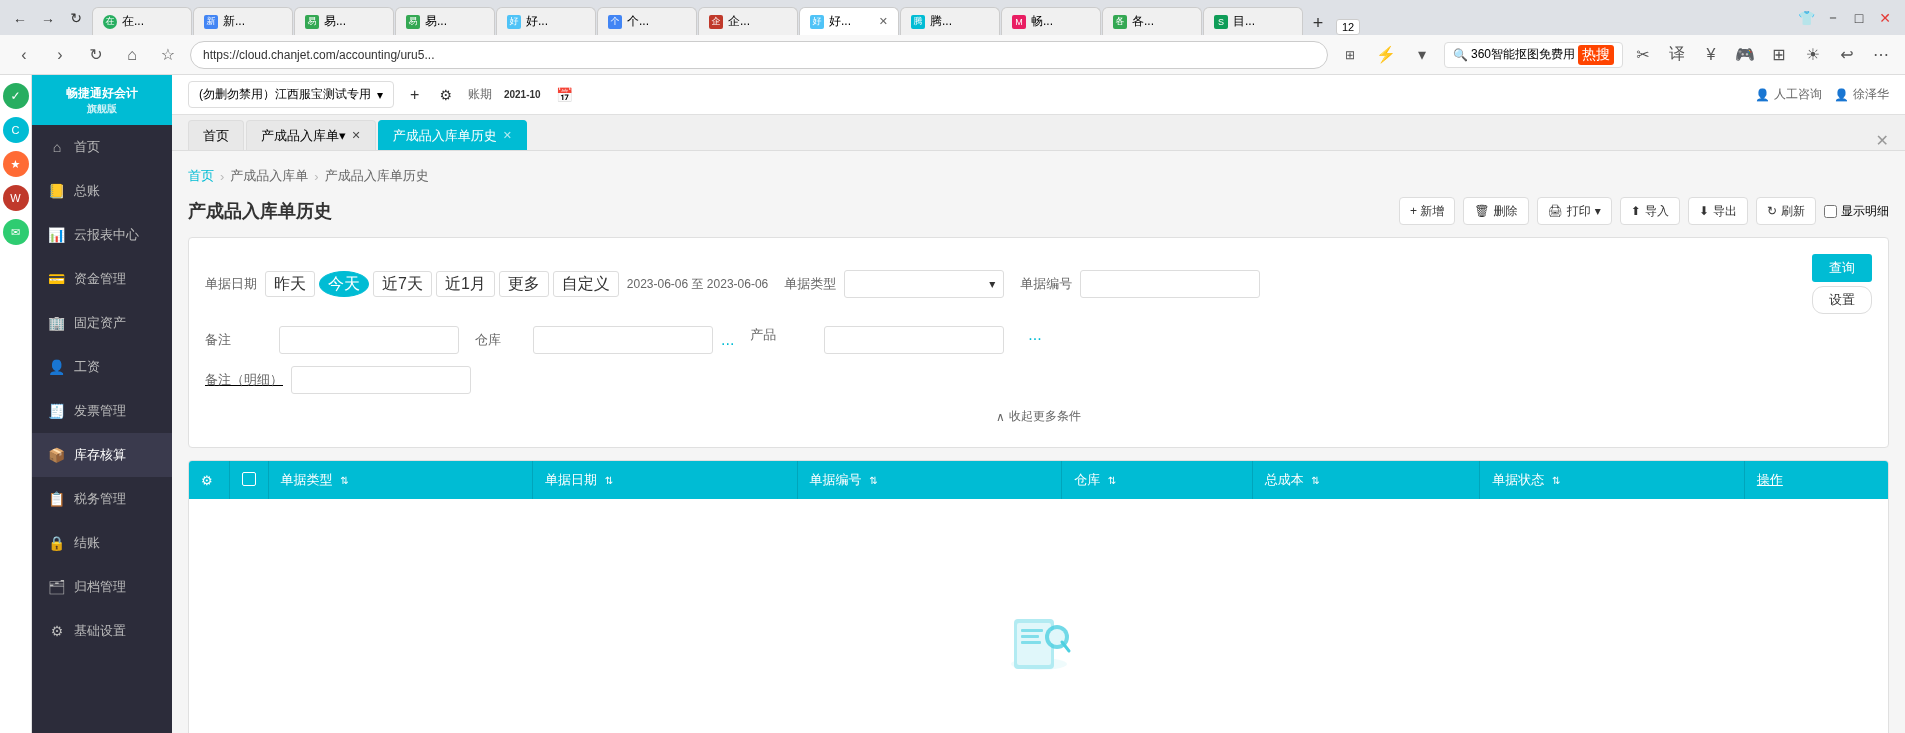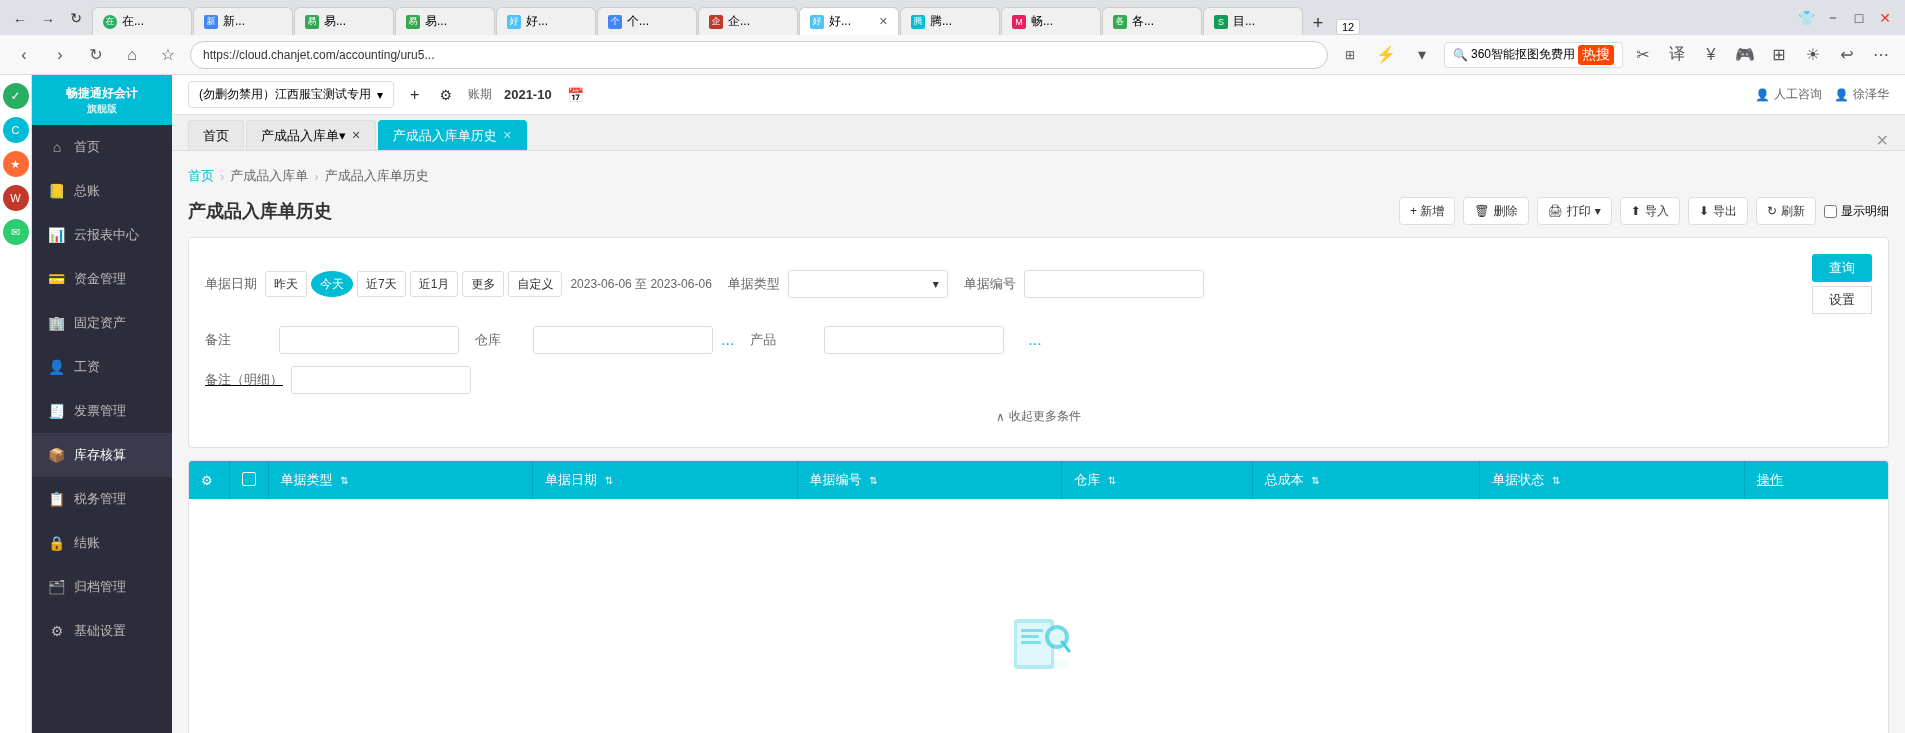--- a/index.html
+++ b/index.html
@@ -39,21 +39,21 @@
     .sidebar-item.active { background: #3a3a4d; color: #fff; }
     .sidebar-item-icon { font-size: 14px; width: 18px; text-align: center; }
 
     
     .main-content { flex: 1; display: flex; flex-direction: column; background: #f5f5f5; overflow: hidden; }
 
     
     .app-header { height: 40px; background: #fff; border-bottom: 1px solid #e0e0e0; display: flex; align-items: center; padding: 0 16px; gap: 12px; }
     .company-select { display: flex; align-items: center; gap: 6px; padding: 4px 10px; border: 1px solid #ddd; border-radius: 4px; cursor: pointer; font-size: 12px; background: #fff; }
     .period-label { font-size: 12px; color: #666; }
-    .period-value { font-size: 13px; color: #333; font-weight: bold; }
+    .period-value { font-size: 10px; color: #333; font-weight: bold; }
     .header-right { margin-left: auto; display: flex; align-items: center; gap: 12px; }
     .header-user { display: flex; align-items: center; gap: 4px; font-size: 12px; color: #666; }
 
     
     .page-tabs { height: 36px; background: #f0f0f0; display: flex; align-items: flex-end; padding: 0 16px; border-bottom: 1px solid #ddd; }
     .page-tab { height: 30px; padding: 0 14px; display: flex; align-items: center; font-size: 13px; cursor: pointer; border-radius: 4px 4px 0 0; border: 1px solid #ddd; border-bottom: none; background: #e8e8e8; margin-right: 2px; gap: 6px; }
     .page-tab.active { background: #00bcd4; color: #fff; border-color: #00bcd4; }
     .page-tab-close { font-size: 11px; opacity: 0.7; }
 
     
@@ -61,29 +61,29 @@
     .page-title { font-size: 18px; font-weight: bold; color: #333; margin-bottom: 16px; }
 
     
     .content-toolbar { display: flex; align-items: center; gap: 8px; margin-bottom: 12px; justify-content: flex-end; }
     .toolbar-btn { height: 28px; padding: 0 10px; border: 1px solid #ddd; border-radius: 4px; background: #fff; font-size: 12px; cursor: pointer; display: flex; align-items: center; gap: 4px; color: #333; }
 
     
     .search-panel { background: #fff; border: 1px solid #e0e0e0; border-radius: 4px; padding: 16px; margin-bottom: 12px; }
     .search-label { font-size: 13px; color: #666; white-space: nowrap; min-width: 50px; }
     .date-filter { display: flex; align-items: center; gap: 4px; }
-    .date-btn { height: 26px; padding: 0 8px; border: 1px solid #ddd; border-radius: 3px; background: #fff; font-size: 12px; cursor: pointer; color: #333; }
+    .date-btn { height: 26px; padding: 0 8px; border: 1px solid #ddd; border-radius: 3px; background: #fff; font-size: 16px; cursor: pointer; color: #333; }
     .date-btn.active { background: #00bcd4; color: #fff; border-color: #00bcd4; border-radius: 50%; }
     .date-range { font-size: 12px; color: #666; margin-left: 4px; }
     .filter-select { height: 28px; padding: 0 8px; border: 1px solid #ddd; border-radius: 3px; font-size: 12px; color: #333; min-width: 120px; display: flex; align-items: center; justify-content: space-between; cursor: pointer; background: #fff; }
     .filter-input { height: 28px; padding: 0 8px; border: 1px solid #ddd; border-radius: 3px; font-size: 12px; color: #333; width: 180px; outline: none; }
     .more-dots { color: #00bcd4; font-size: 16px; cursor: pointer; }
     .collapse-btn { display: flex; align-items: center; justify-content: center; gap: 4px; font-size: 12px; color: #666; cursor: pointer; padding: 6px; }
     .search-btn-query { height: 28px; padding: 0 16px; background: #00bcd4; color: #fff; border: none; border-radius: 3px; font-size: 13px; cursor: pointer; }
-    .search-btn-set { height: 28px; padding: 0 16px; background: #fff; color: #333; border: 1px solid #ddd; border-radius: 0; font-size: 13px; cursor: pointer; }
+    .search-btn-set { height: 28px; padding: 0 16px; background: #fff; color: #333; border: 1px solid #ddd; border-radius: 11px; font-size: 13px; cursor: pointer; }
 
     
     .data-table { width: 100%; border-collapse: collapse; background: #fff; }
     .table-header { background: #00bcd4; color: #fff; }
     .table-header th { padding: 10px 12px; text-align: left; font-size: 13px; font-weight: normal; border-right: 1px solid #00a5bb; white-space: nowrap; }
     .table-header th:last-child { border-right: none; text-decoration: underline; }
     .sort-icon { display: inline-block; margin-left: 4px; font-size: 10px; }
     .th-settings { width: 40px; text-align: center; }
     .th-checkbox { width: 30px; text-align: center; }
     .checkbox-header { width: 14px; height: 14px; border: 1px solid #fff; border-radius: 2px; display: inline-block; }
@@ -391,21 +391,21 @@
         <div style="display:flex;align-items:center;gap:16px;margin-bottom:12px;">
           <div style="display:flex;align-items:center;gap:24px;">
             <span class="search-label">备注</span>
             <input class="filter-input" type="text" style="">
           </div>
           <div style="display:flex;align-items:center;gap:8px;">
             <span class="search-label">仓库</span>
             <input class="filter-input" type="text" style="">
             <span class="more-dots">...</span>
           </div>
-          <div style="display:flex;align-items:center;gap:24px;">
+          <div style="display:flex;align-items:flex-start;gap:24px;">
             <span class="search-label">产品</span>
             <input class="filter-input" type="text" style="">
             <span class="more-dots">...</span>
           </div>
         </div>
 
         <div style="display:flex;align-items:center;gap:16px;margin-bottom:8px;text-decoration:underline;">
           <div style="display:flex;align-items:center;gap:8px;">
             <span class="search-label">备注（明细）</span>
             <input class="filter-input" type="text" style="">

